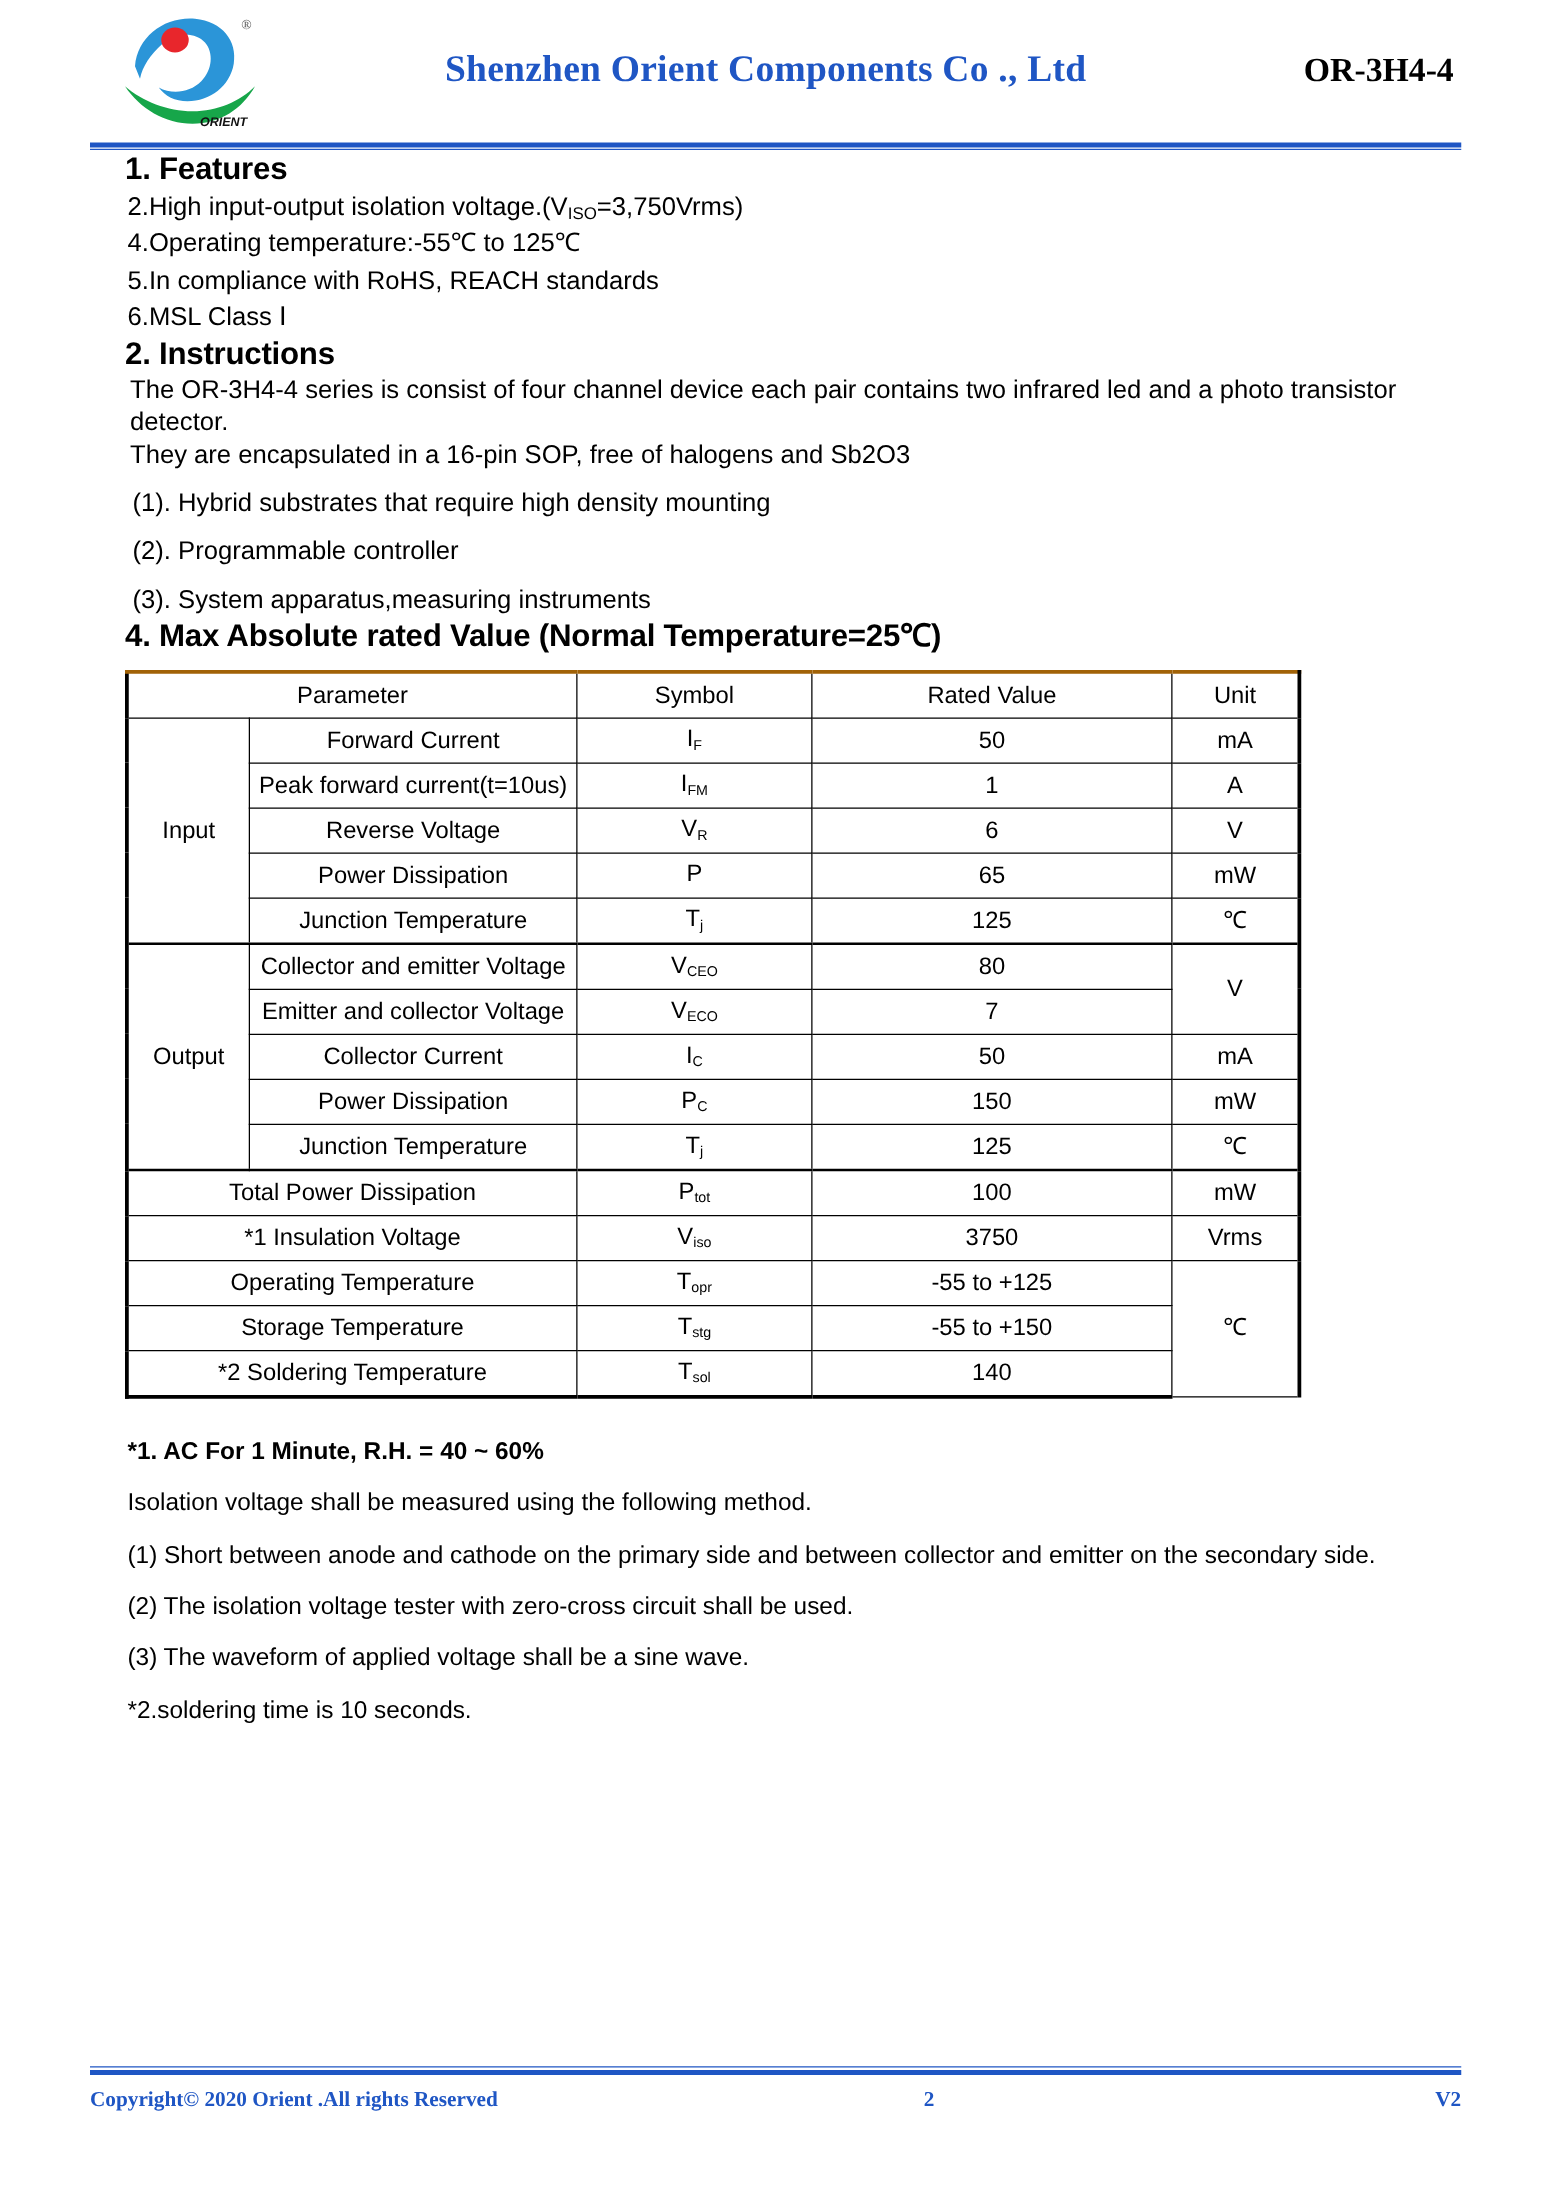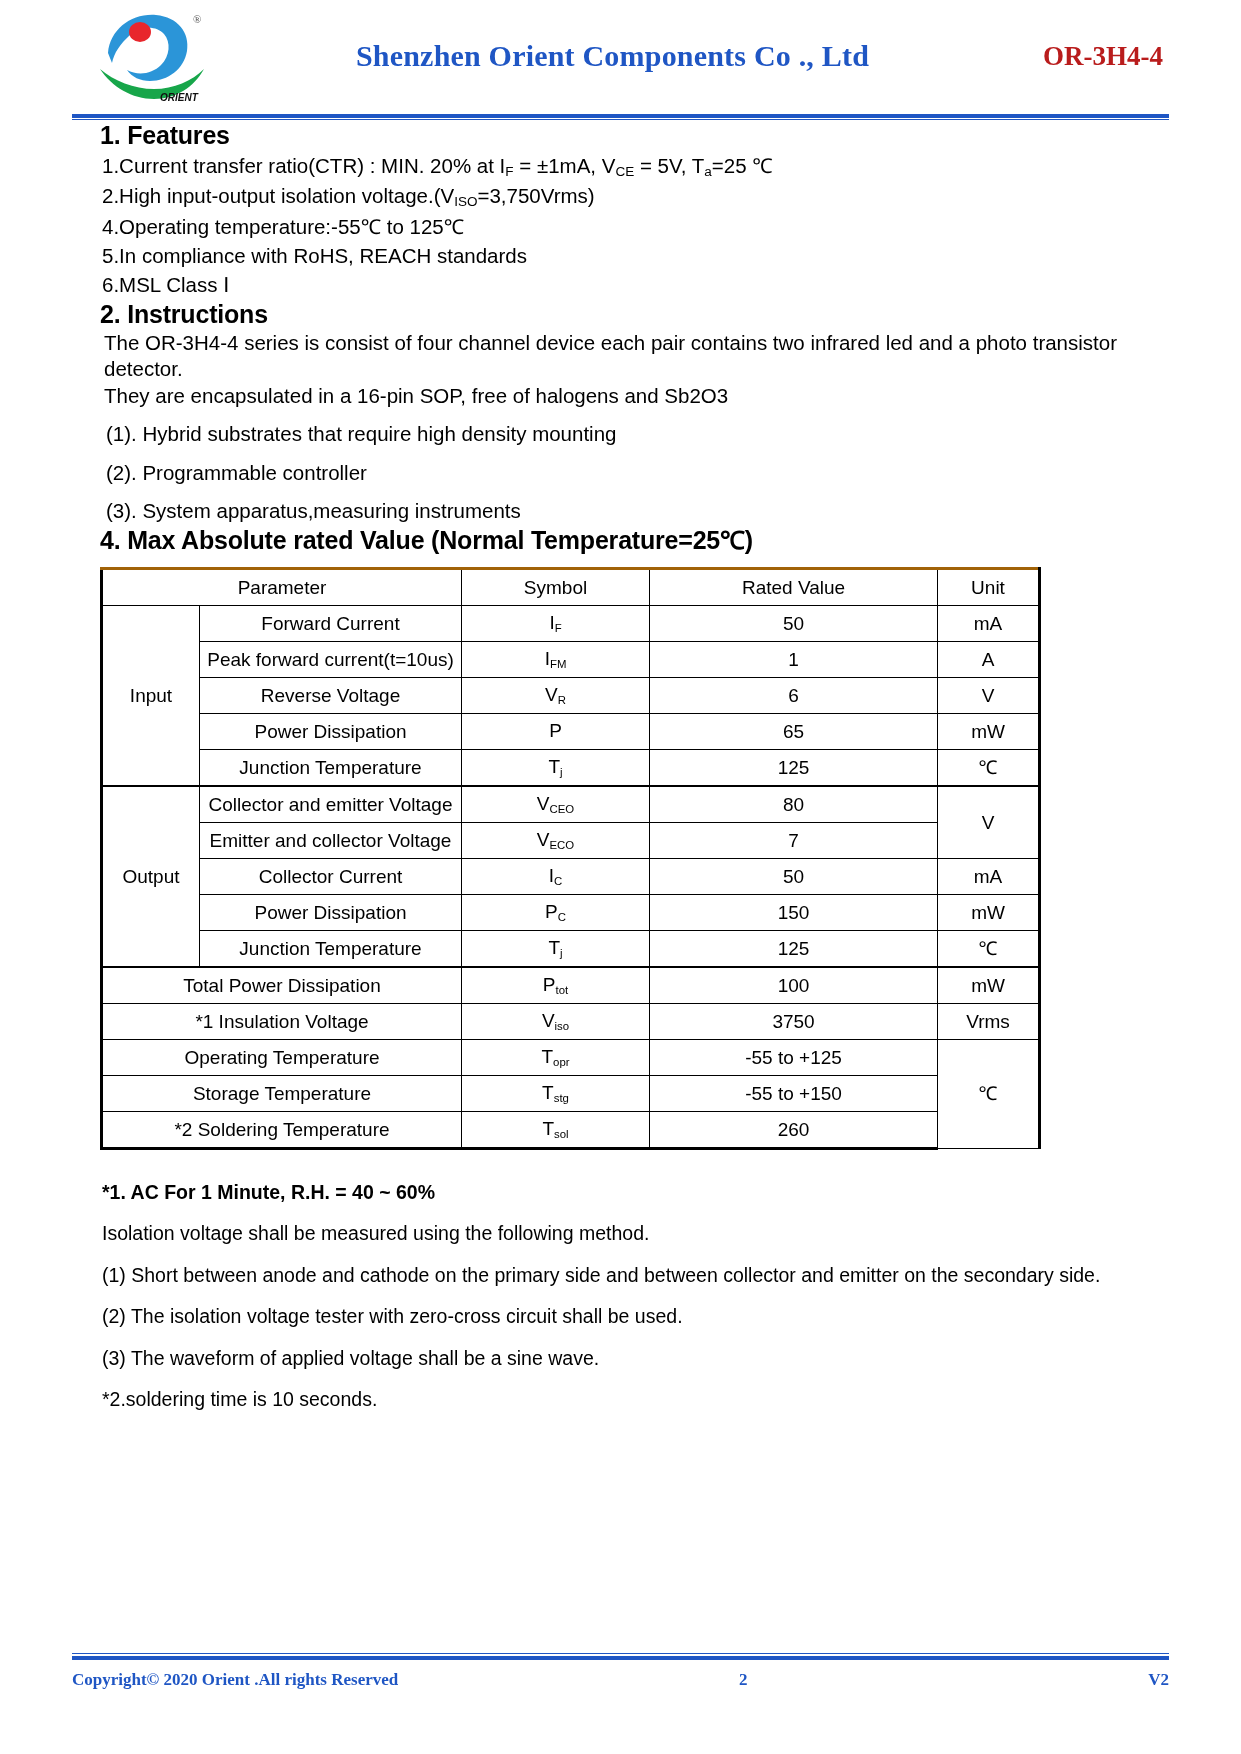--- a/index.html
+++ b/index.html
@@ -46,21 +46,21 @@
     font-weight: bold;
     color: #1f56c4;
     letter-spacing: .2px;
     margin-left: -30px;
   }
   .header-part {
     flex: 0 0 auto;
     font-family: "Liberation Serif", serif;
     font-size: 27px;
     font-weight: bold;
-    color: #b91c1c;
+    color: #000000;
     padding-right: 6px;
   }
   .rule-top {
     position: relative;
     height: 6px;
     margin: 2px 0 0 0;
   }
   .rule-top .thick {
     height: 4px;
     background: #1f56c4;
@@ -196,21 +196,20 @@
 
   <div class="rule-top">
     <div class="thick"></div>
     <div class="thin"></div>
   </div>
 
   <div class="content">
 
     <h2 class="sect sect-gap-1">1. Features</h2>
     <div>
-      <div class="line"><span>1.</span><span>Current transfer ratio(CTR) : MIN. 20% at I</span><sub>F</sub><span> = ±1mA, V</span><sub>CE</sub><span> = 5V, T</span><sub>a</sub><span>=25 ℃</span></div>
       <div class="line"><span>2.</span><span>High input-output isolation voltage.(V</span><sub>ISO</sub><span>=3,750Vrms)</span></div>
       <div class="line"><span>4.</span><span>Operating temperature:-55℃ to 125℃</span></div>
       <div class="line"><span>5.</span><span>In compliance with RoHS, REACH standards</span></div>
       <div class="line"><span>6.</span><span>MSL Class  Ⅰ</span></div>
     </div>
 
     <h2 class="sect sect-gap-2">2. Instructions</h2>
     <div class="para">The OR-3H4-4 series is consist of four channel device each pair contains two infrared led and a photo transistor detector.</div>
     <div class="para">They are encapsulated in a 16-pin SOP, free of halogens and Sb2O3</div>
 
@@ -318,21 +317,21 @@
           <td class="outer-right" rowspan="3">℃</td>
         </tr>
         <tr>
           <td class="outer-left" colspan="2">Storage Temperature</td>
           <td class="sym"><span>T</span><sub>stg</sub></td>
           <td>-55 to +150</td>
         </tr>
         <tr>
           <td class="outer-left outer-bot" colspan="2">*2 Soldering Temperature</td>
           <td class="sym outer-bot"><span>T</span><sub>sol</sub></td>
-          <td class="outer-bot">260</td>
+          <td class="outer-bot">140</td>
         </tr>
       </tbody>
     </table>
 
     <div class="notes">
       <div class="note tight">*1. AC For 1 Minute, R.H. = 40 ~ 60%</div>
       <div class="note">Isolation voltage shall be measured using the following method.</div>
       <div class="note">(1) Short between anode and cathode on the primary side and between collector and emitter on the secondary side.</div>
       <div class="note">(2) The isolation voltage tester with zero-cross circuit shall be used.</div>
       <div class="note">(3) The waveform of applied voltage shall be a sine wave.</div>

